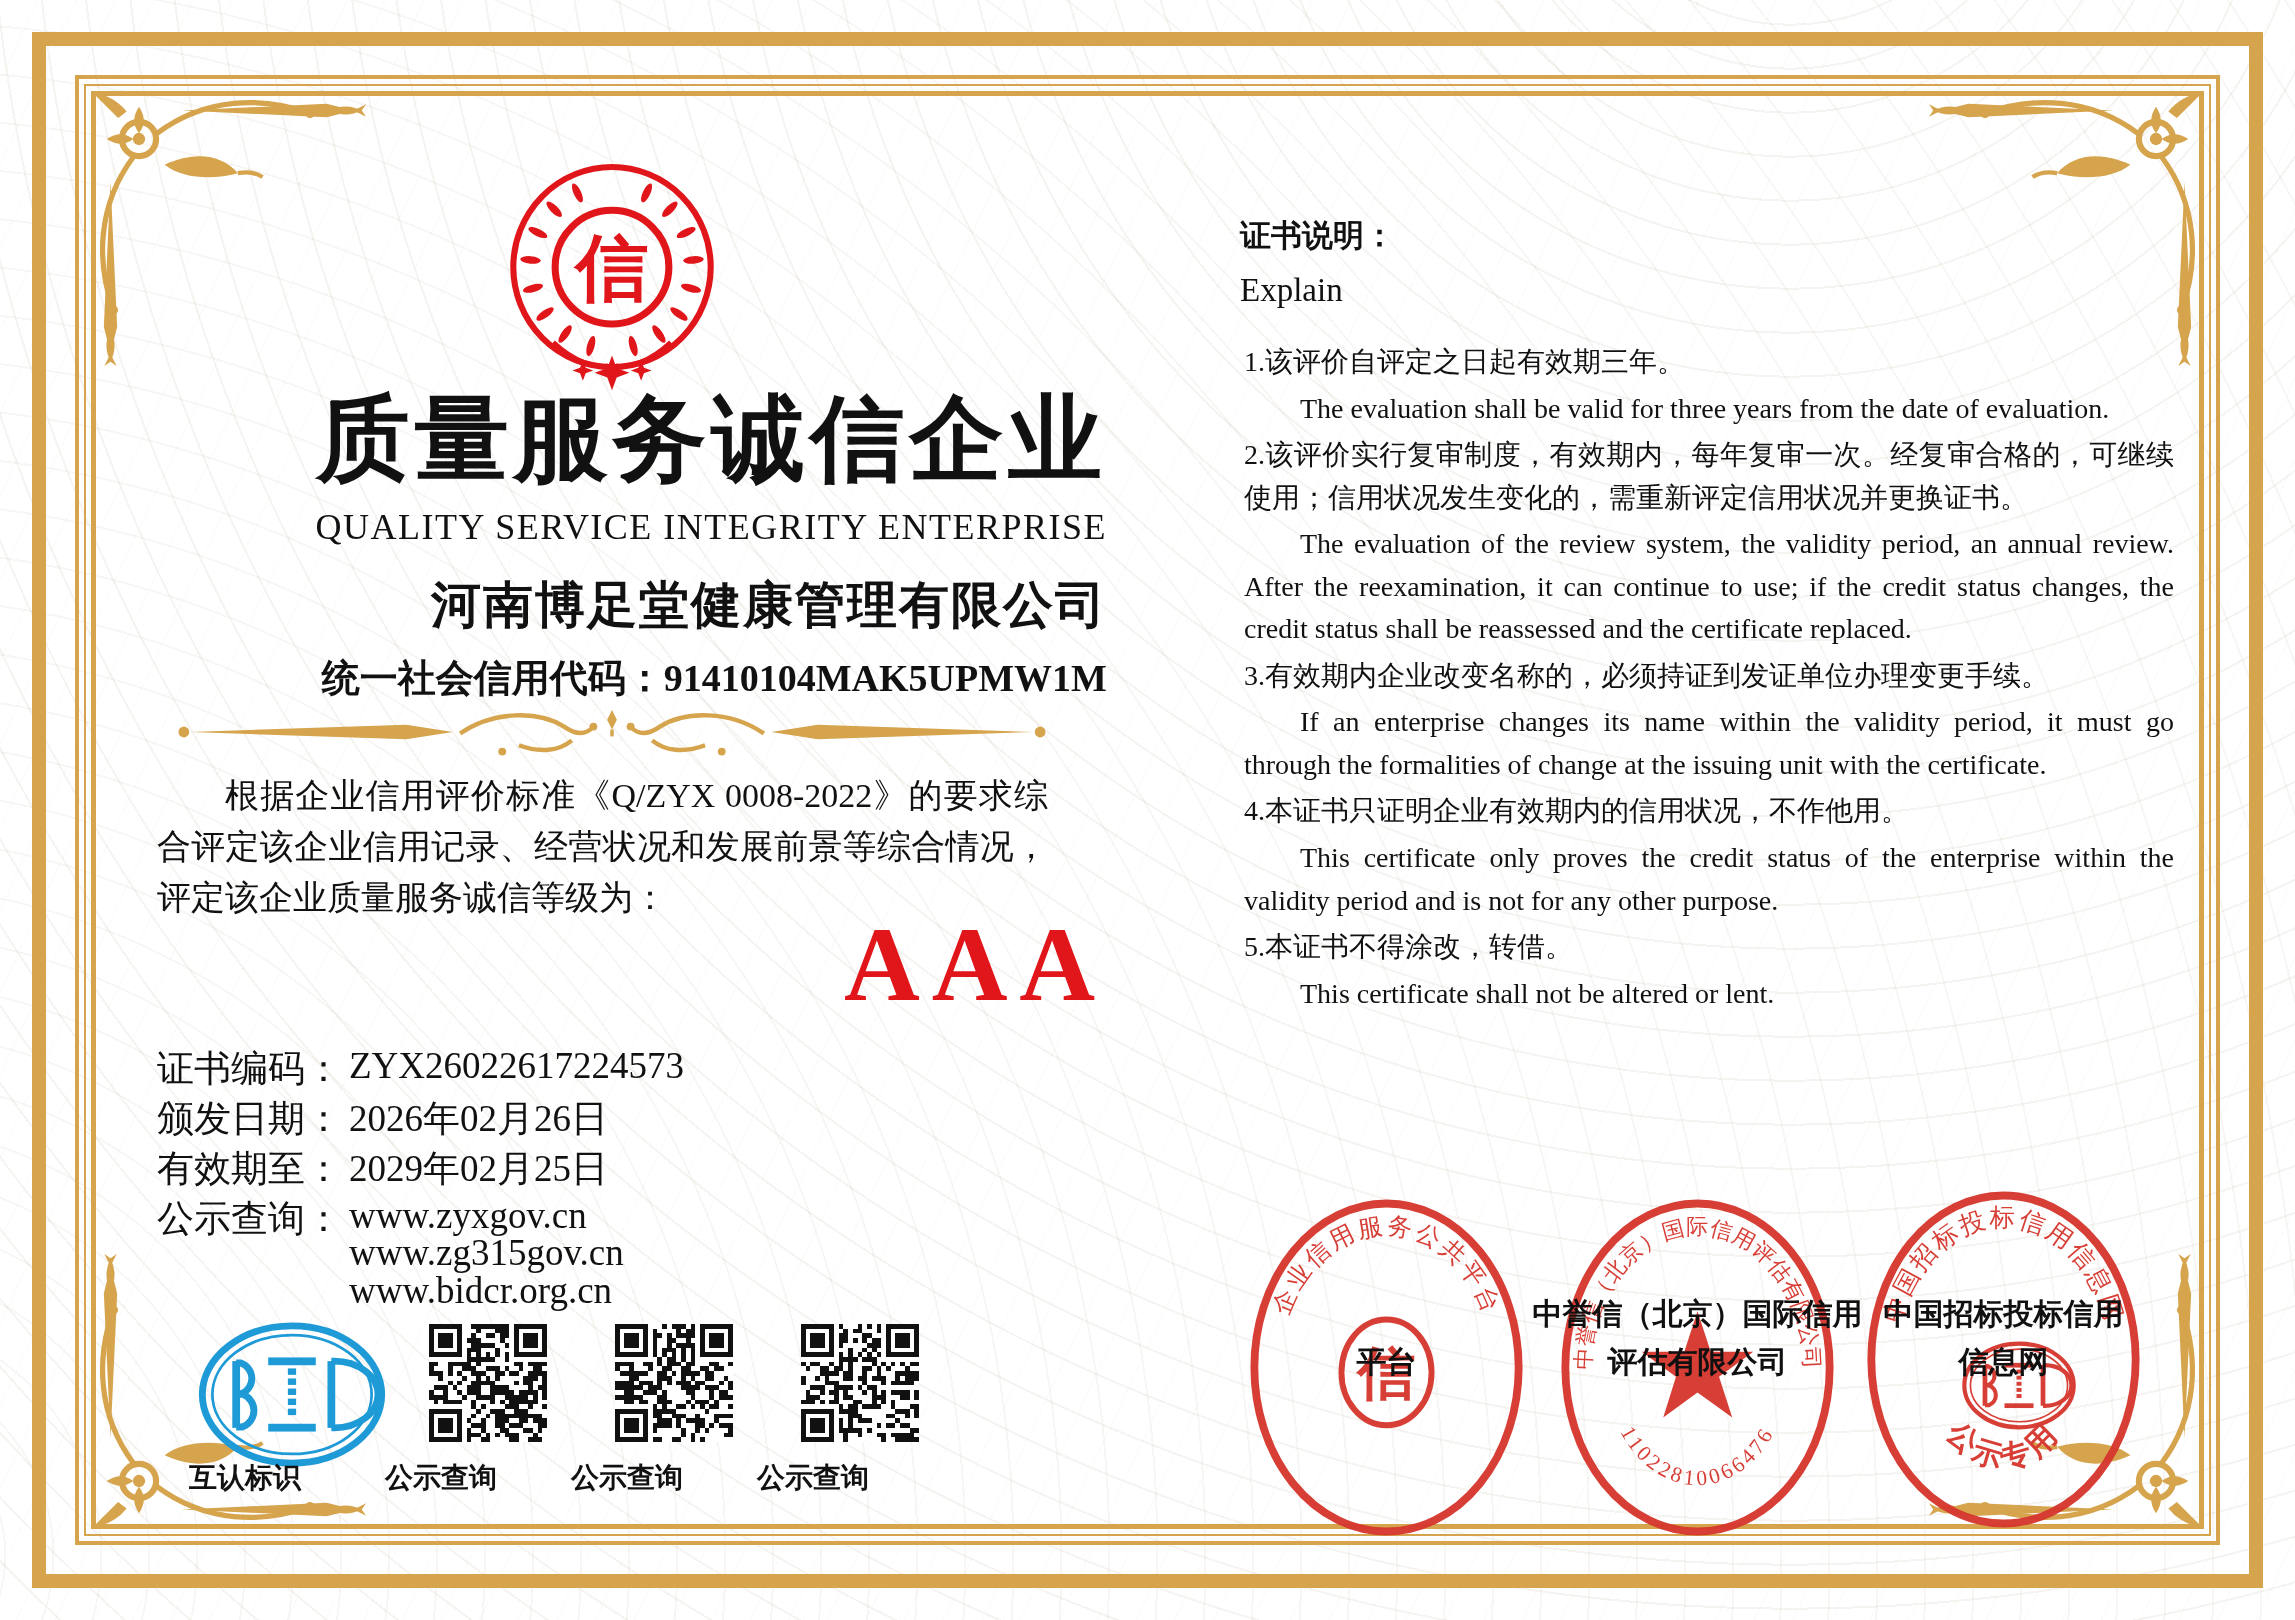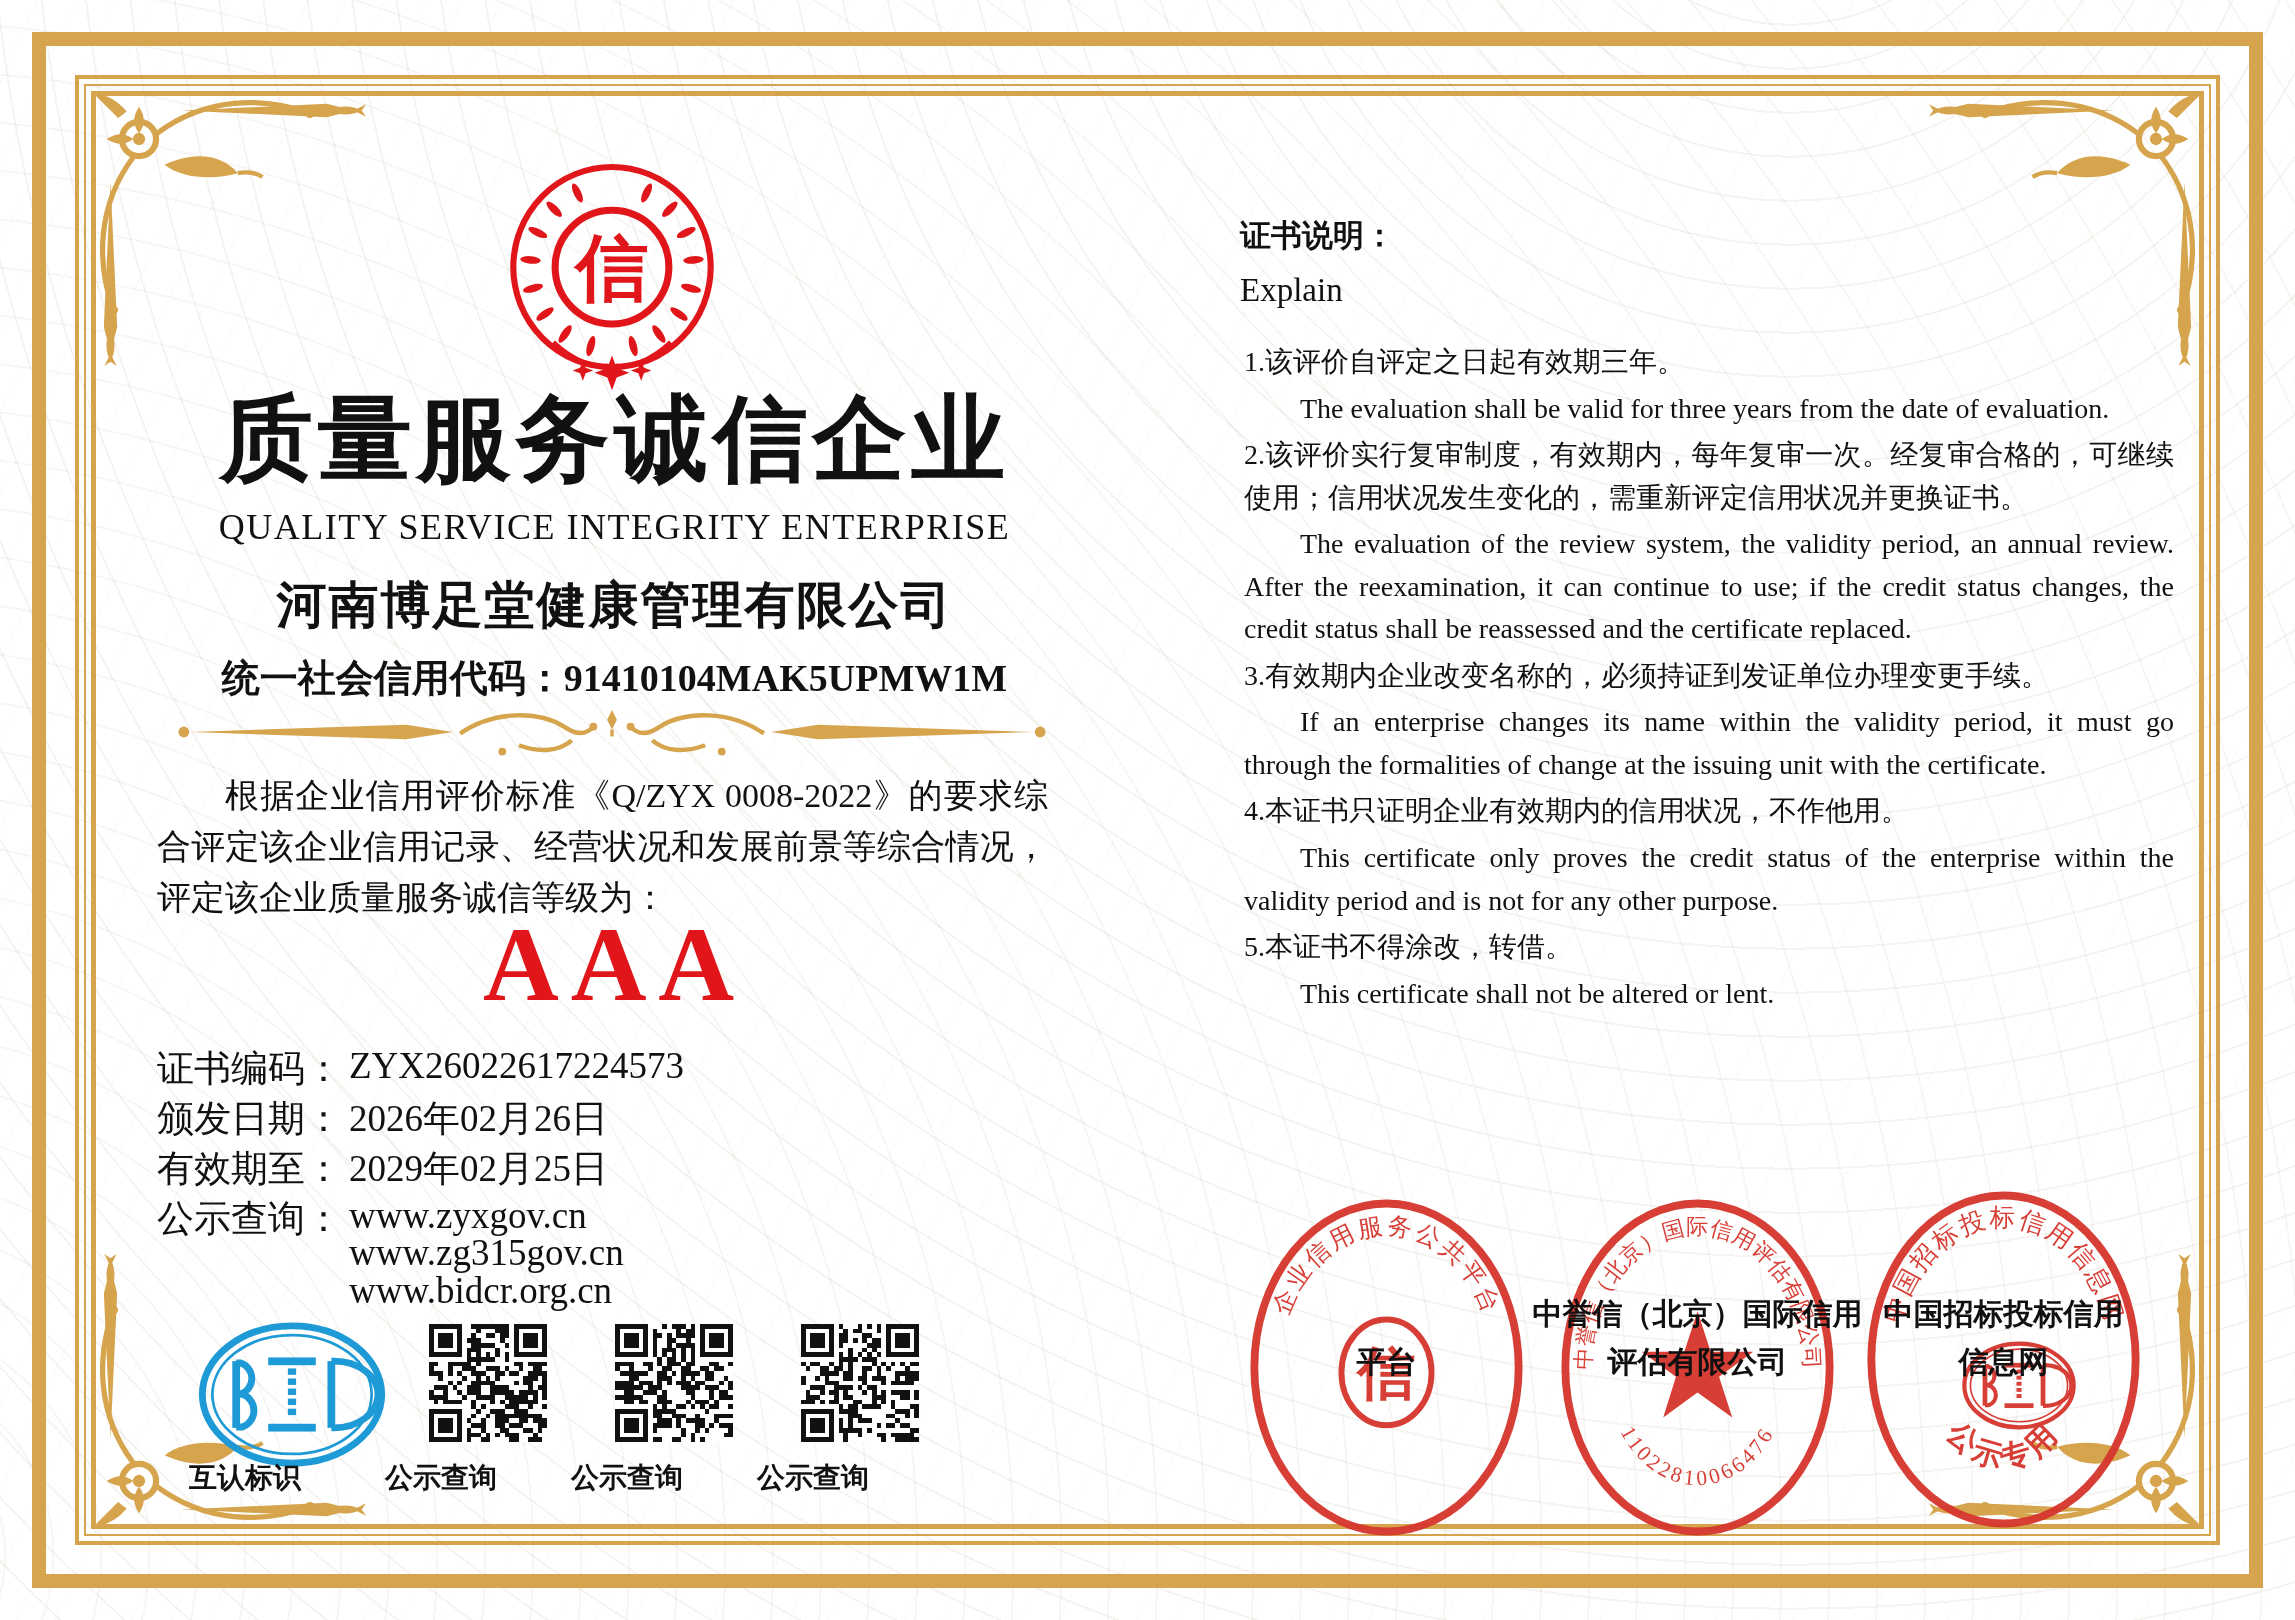--- a/index.html
+++ b/index.html
@@ -18,21 +18,21 @@
   .band{position:absolute;inset:32px;border:14.7px solid var(--gold);}
   .f1{position:absolute;inset:75px;border:4.9px solid var(--gold);}
   .f2{position:absolute;inset:84px;border:2.4px solid var(--gold);}
   .f3{position:absolute;inset:91px;border:5.9px solid var(--gold);}
   .corner{position:absolute;width:304px;height:304px;}
   .corner.tl{left:63px;top:63px;}
   .corner.tr{right:63px;top:63px;transform:scaleX(-1);}
   .corner.bl{left:63px;bottom:63px;transform:scaleY(-1);}
   .corner.br{right:63px;bottom:63px;transform:scale(-1,-1);}
   
-  .center-col{left:122px;width:985px;text-align:center;}
+  .center-col{left:122px;width:985px;text-align:right;}
   .emblem{left:502px;top:159px;width:220px;height:235px;}
   .title{top:390px;font-size:94px;font-weight:bold;letter-spacing:4.9px;line-height:1.05;}
   .subtitle{top:506px;font-size:36px;font-weight:500;letter-spacing:1.5px;transform:scaleX(1.0);}
   .company{top:572px;font-size:50px;font-weight:bold;letter-spacing:2px;}
   .code{top:653px;font-size:38px;font-weight:bold;}
   .divider{left:176px;top:705px;width:872px;height:54px;}
   .para{left:157px;top:770px;width:891px;font-size:34px;line-height:1.5;
         text-align:justify;text-indent:2em;font-weight:500;}
   .grade{top:904px;font-size:105px;font-weight:bold;color:var(--red);letter-spacing:11.8px;}
   .details{font-size:37px;font-weight:500;}

